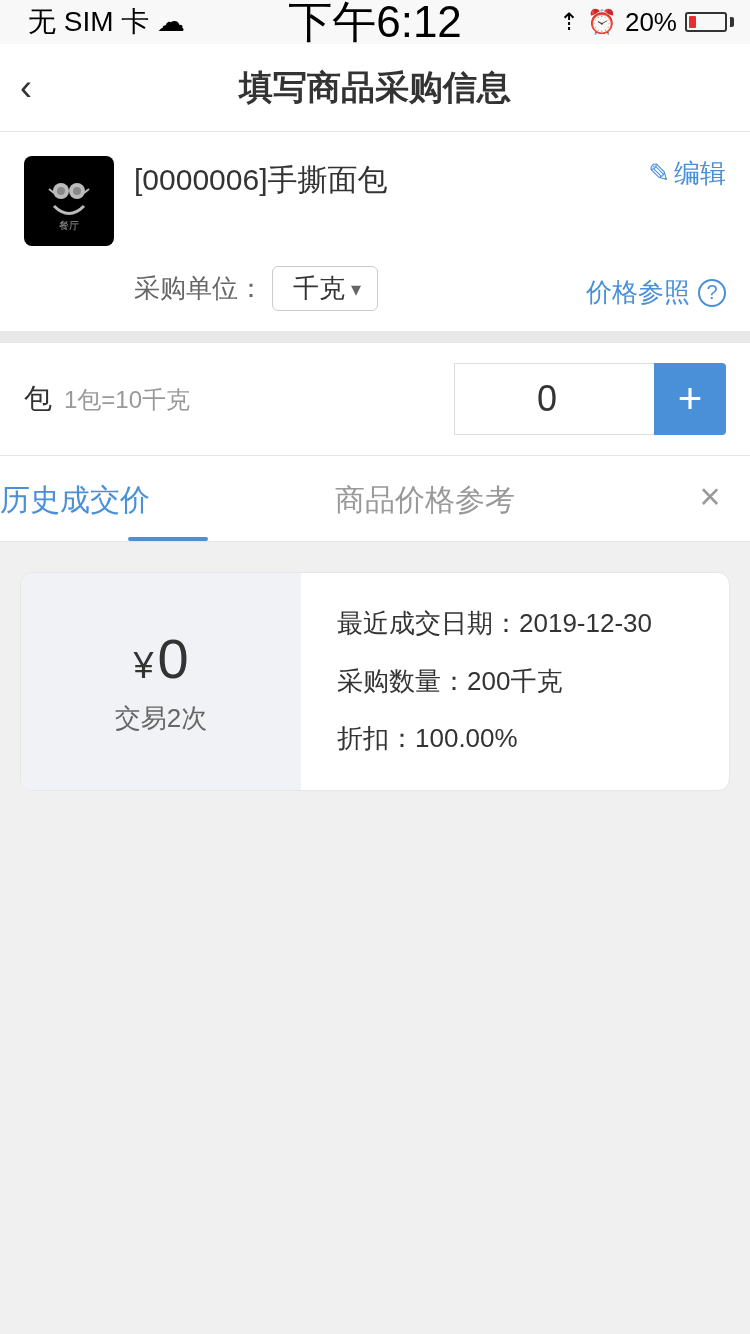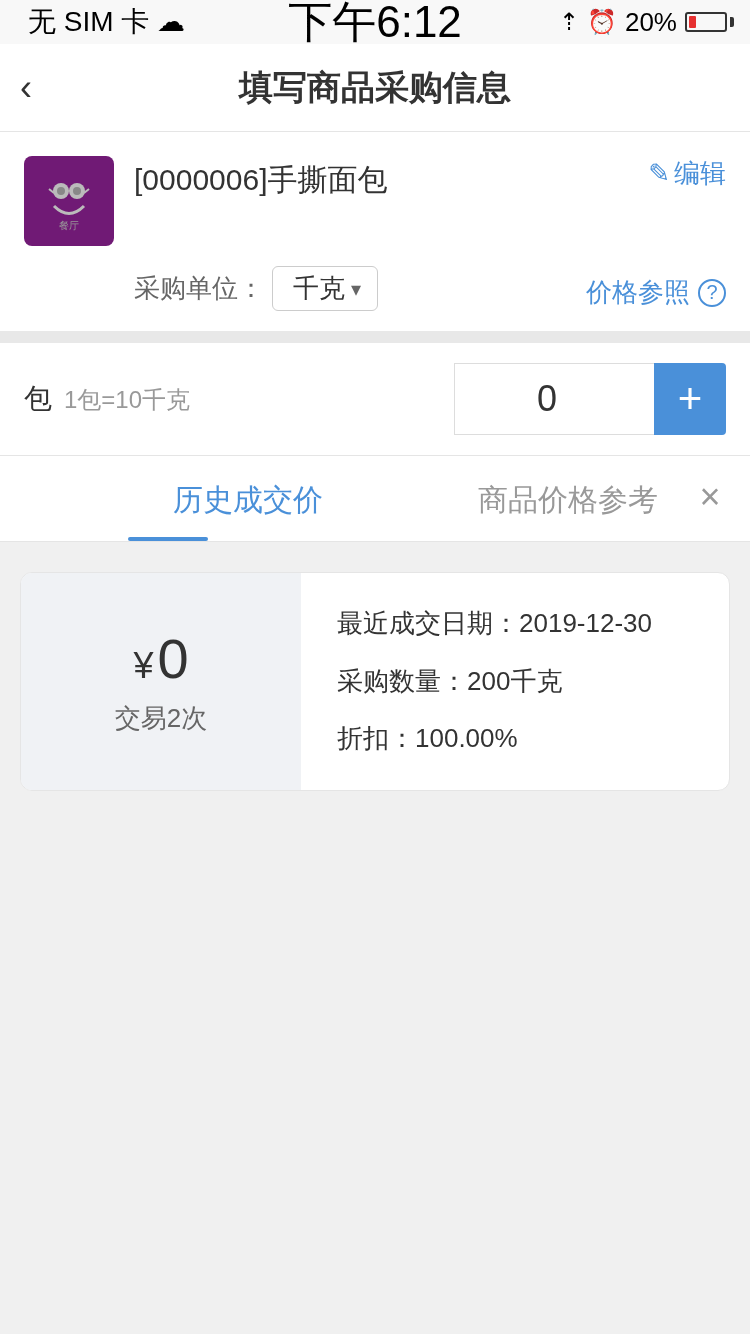--- a/index.html
+++ b/index.html
@@ -109,21 +109,21 @@
       justify-content: space-between;
     }
     .product-left {
       display: flex;
       align-items: flex-start;
       gap: 20px;
     }
     .product-thumbnail {
       width: 90px;
       height: 90px;
-      background: #701a75;
+      background: #000000;
       border-radius: 8px;
       display: flex;
       align-items: center;
       justify-content: center;
       flex-shrink: 0;
       overflow: hidden;
     }
     .owl-icon {
       color: #999;
       font-size: 40px;
@@ -266,22 +266,22 @@
       background: #ffffff;
       border-bottom: 1px solid #e5e5e5;
     }
     .tab-bar {
       display: flex;
       align-items: center;
       position: relative;
     }
     .tab-item {
       flex: 1;
-      text-align: right;
-      padding: 24px 12px 20px;
+      text-align: left;
+      padding: 24px 0 20px;
       font-size: 30px;
       color: #999;
       position: relative;
       cursor: pointer;
     }
     .tab-item.active {
       color: #4a90d9;
       font-weight: 500;
     }
     .tab-item.active::after {

